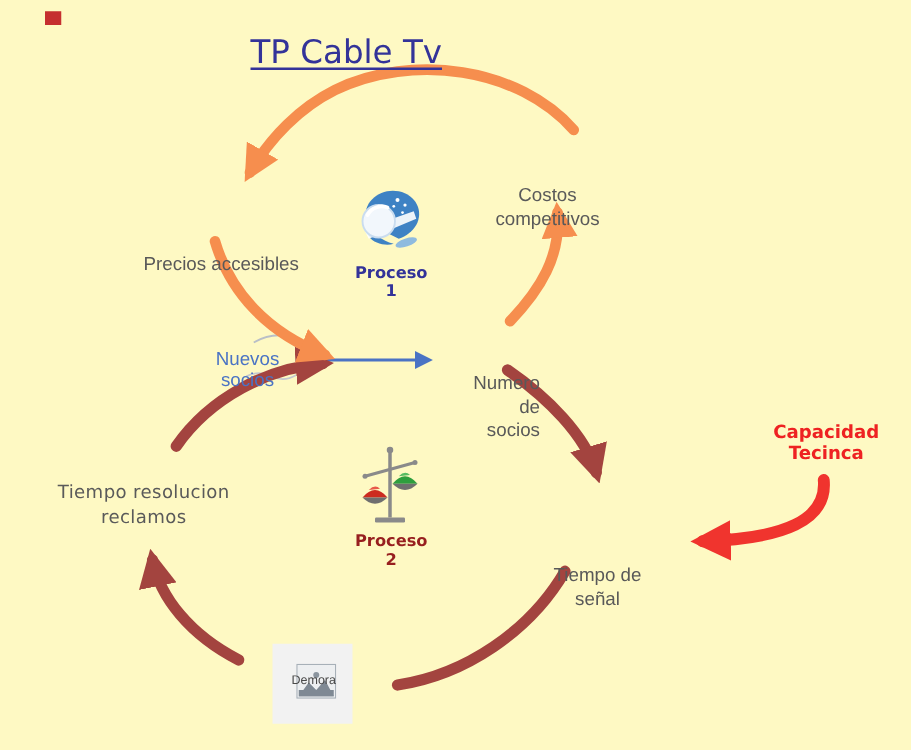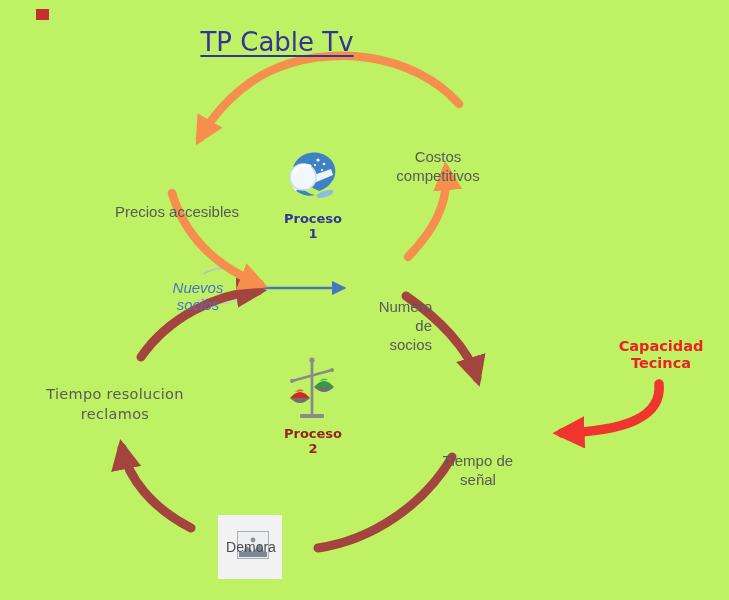--- a/index.html
+++ b/index.html
@@ -1,17 +1,17 @@
 <!DOCTYPE html>
 <html><head>
 <meta charset="utf-8">
 <style>
   html,body{margin:0;padding:0;background:#ffffff;}
   #canvas{
-    position:relative;width:729px;height:600px;background:#bef264;overflow:hidden;
+    position:relative;width:729px;height:600px;background:#fef9c3;overflow:hidden;
     font-family:"Liberation Sans","DejaVu Sans",sans-serif;
   }
   .abs{position:absolute;}
   .label{
     color:#595959;font-size:15px;line-height:19px;text-align:center;margin-top:37px;
   }
   .title{
     color:#333399;font-size:26px;line-height:30px;text-align:center;
     text-decoration:underline;text-underline-offset:4px;
     font-family:"DejaVu Sans","Liberation Sans",sans-serif;
@@ -26,21 +26,21 @@
     color:#EE2222;font-weight:bold;font-size:14.5px;line-height:17px;text-align:center;
     font-family:"DejaVu Sans","Liberation Sans",sans-serif;
   }
   .nuevos{color:#4A73C4;font-size:15px;text-align:center;}
   .tiempo{font-size:14.5px;line-height:20px;color:#5a5a5a;text-align:center;
     font-family:"DejaVu Sans","Liberation Sans",sans-serif;letter-spacing:0.3px;}
   .demora-box{
     left:218px;top:515px;width:64px;height:64px;background:#f2f2f2;
   }
   .demora-text{
-    left:222px;top:539px;width:58px;font-size:14px;color:#4a4a4a;text-align:center;z-index:5;
+    left:222px;top:539px;width:58px;font-size:10px;color:#4a4a4a;text-align:center;z-index:5;
   }
   .red-square{left:36px;top:9px;width:13px;height:11px;background:#C52F2F;}
   svg{display:block;}
 </style>
 </head>
 <body>
 
 <div id="canvas">
 
   <div class="abs red-square"></div>
@@ -86,21 +86,21 @@
   </div>
 
   <div class="abs label" style="left:107px;top:165px;width:140px;z-index:2;">Precios accesibles</div>
 
   <div class="abs label" style="left:332px;top:260px;width:100px;z-index:2;text-align:right;">
     <div>Numero</div>
     <div>de</div>
     <div>socios</div>
   </div>
 
-  <div class="abs nuevos" style="left:150px;top:279px;width:96px;z-index:2;font-style:italic;">Nuevos socios</div>
+  <div class="abs nuevos" style="left:150px;top:279px;width:96px;z-index:2;">Nuevos socios</div>
 
   <div class="abs label" style="left:418px;top:414px;width:120px;z-index:2;">
     <div>Tiempo de</div>
     <div>señal</div>
   </div>
 
   <div class="abs capacidad" style="left:591px;top:338px;width:140px;z-index:2;">
     <div>Capacidad</div>
     <div>Tecinca</div>
   </div>

